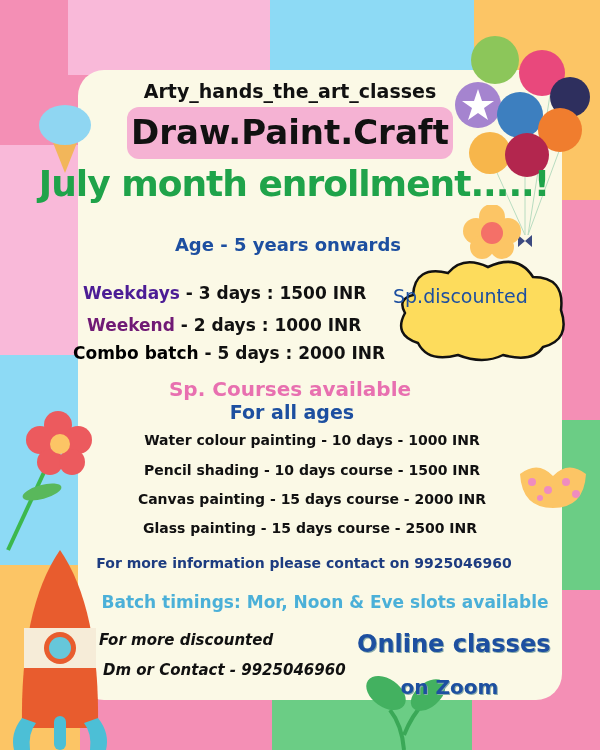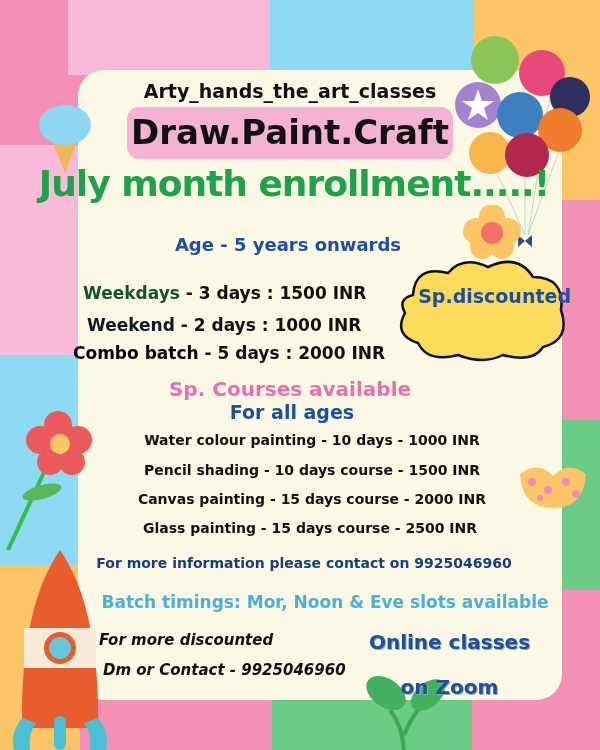--- a/index.html
+++ b/index.html
@@ -112,50 +112,50 @@
       <path d="M42 70 Q50 50 62 38" stroke="#3aa857" stroke-width="4" fill="none"></path>
       <ellipse cx="24" cy="28" rx="22" ry="14" fill="#43b160" transform="rotate(35 24 28)"></ellipse>
       <ellipse cx="66" cy="30" rx="20" ry="12" fill="#43b160" transform="rotate(-40 66 30)"></ellipse>
     </svg>
 </div>
 
 <div class="bg" style="left:393px;top:255px;width:178px;height:108px;">
   <svg width="178" height="108" style="position:absolute;left:0;top:0;">
       <path d="M20 40 Q22 10 55 18 Q70 0 95 12 Q125 -2 140 22 Q172 22 168 55 Q178 85 150 92 Q140 108 110 100 Q90 110 65 100 Q35 108 25 88 Q0 80 12 58 Q4 44 20 40Z" fill="#fddc5c" stroke="#111" stroke-width="2.5"></path>
     </svg>
-  <div style="position:absolute;left:0;top:30px;width:178px;text-align:right;color:#1d4fa0;font-size:19px;font-weight:bold;font-family:'DejaVu Sans',sans-serif;">Sp.discounted</div>
+  <div style="position:absolute;left:0;top:30px;width:178px;text-align:left;color:#1d4fa0;font-size:19px;font-weight:normal;font-family:'DejaVu Sans',sans-serif;">Sp.discounted</div>
 </div>
 
 <div class="txt b" style="top:80px;left:-10px;font-size:19px;color:#111;">Arty_hands_the_art_classes</div>
 
 <div style="position:absolute;left:127px;top:107px;width:326px;height:52px;background:#f5b2d3;border-radius:12px;"></div>
 <div class="txt b" style="top:112px;left:-10px;font-size:34px;color:#111;">Draw.Paint.Craft</div>
 
 <div class="txt b" style="top:163px;left:-6px;font-size:36px;color:#1fa34a;letter-spacing:-1px;">July month enrollment.....!</div>
 
 <div class="txt b" style="top:234px;left:-12px;font-size:18px;color:#1d4fa0;">Age - 5 years onwards</div>
 
 <div style="position:absolute;left:83px;top:283px;font-size:17px;font-weight:bold;white-space:nowrap;">
-  <span style="color:#14532d;">Weekdays</span><span style="color:#111;margin-top:44px;"> - 3 days : 1500 INR</span>
+  <span style="color:#4c1d95;">Weekdays</span><span style="color:#111;margin-top:44px;"> - 3 days : 1500 INR</span>
 </div>
 <div style="position:absolute;left:87px;top:315px;font-size:17px;font-weight:bold;white-space:nowrap;">
-  <span style="color:#0f172a;">Weekend</span><span style="color:#111;"> - 2 days : 1000 INR</span>
+  <span style="color:#701a75;">Weekend</span><span style="color:#111;"> - 2 days : 1000 INR</span>
 </div>
 <div style="position:absolute;left:73px;top:343px;font-size:17px;font-weight:bold;white-space:nowrap;">
   <span style="color:#000000;">Combo batch</span><span style="color:#111;"> - 5 days : 2000 INR</span>
 </div>
 
 <div class="txt b" style="top:377px;left:-10px;font-size:20px;color:#e870b0;">Sp. Courses available</div>
 <div class="txt b" style="top:401px;left:-8px;font-size:19px;color:#1d4fa0;">For all ages</div>
 
 <div class="txt b" style="top:432px;left:12px;font-size:14px;color:#111;">Water colour painting - 10 days -  1000 INR</div>
 <div class="txt b" style="top:462px;left:12px;font-size:14px;color:#111;">Pencil shading - 10 days course - 1500 INR</div>
 <div class="txt b" style="top:491px;left:12px;font-size:14px;color:#111;">Canvas painting - 15 days course - 2000 INR</div>
 <div class="txt b" style="top:520px;left:10px;font-size:14px;color:#111;">Glass painting - 15 days course - 2500 INR</div>
 
 <div class="txt b" style="top:555px;left:4px;font-size:14px;color:#1d3c80;">For more information please contact on 9925046960</div>
 <div class="txt b" style="top:592px;left:25px;font-size:17px;color:#4bb0d8;">Batch timings: Mor, Noon &amp; Eve slots available</div>
 
 <div style="position:absolute;left:99px;top:631px;font-size:15px;font-weight:bold;font-style:italic;color:#111;white-space:nowrap;">For more discounted</div>
 <div style="position:absolute;left:103px;top:653px;font-size:15px;font-weight:bold;font-style:italic;color:#111;white-space:nowrap;margin-top:8px;">Dm or Contact - 9925046960</div>
 
-<div style="position:absolute;left:357px;top:630px;width:185px;text-align:center;font-size:20px;font-weight:bold;color:#1d4fa0;white-space:nowrap;text-shadow:1px 1px 0 #8aa;">Online classes</div>
+<div style="position:absolute;left:357px;top:630px;width:185px;text-align:center;font-size:24px;font-weight:bold;color:#1d4fa0;white-space:nowrap;text-shadow:1px 1px 0 #8aa;">Online classes</div>
 <div style="position:absolute;left:357px;top:675px;width:185px;text-align:center;font-size:20px;font-weight:bold;color:#1d4fa0;white-space:nowrap;text-shadow:1px 1px 0 #8aa;">on Zoom</div>
 
 </body></html>

